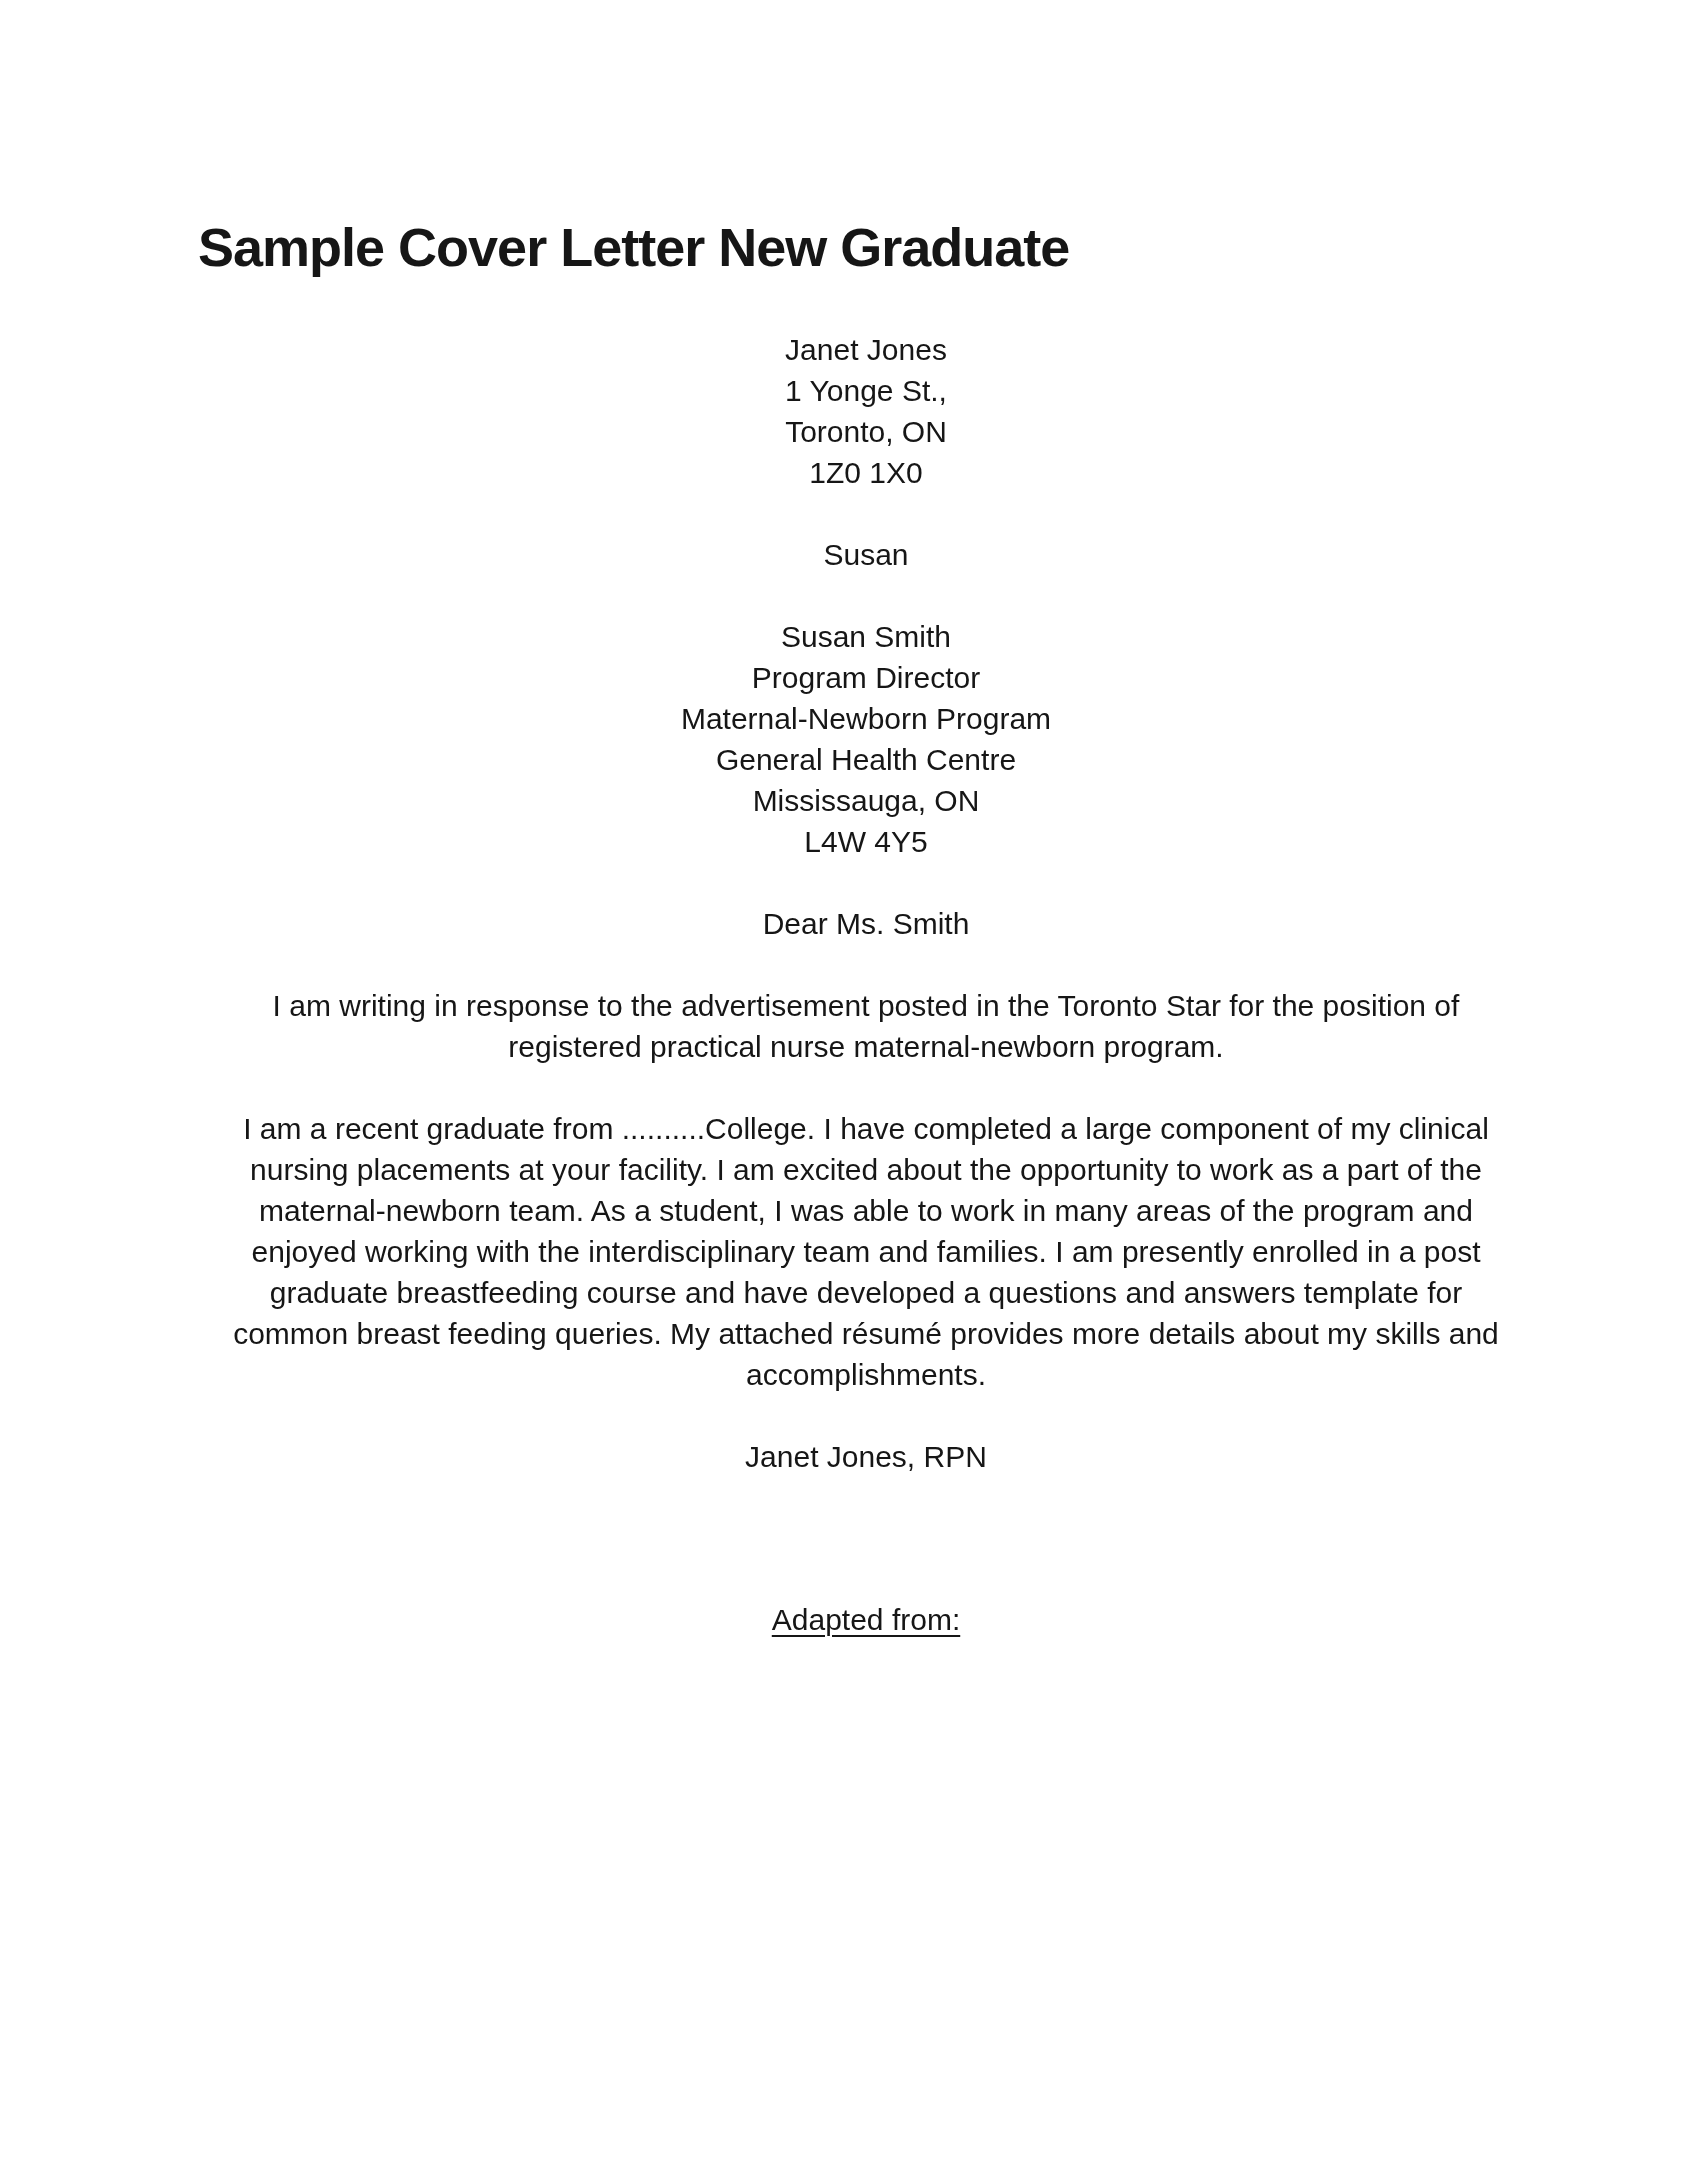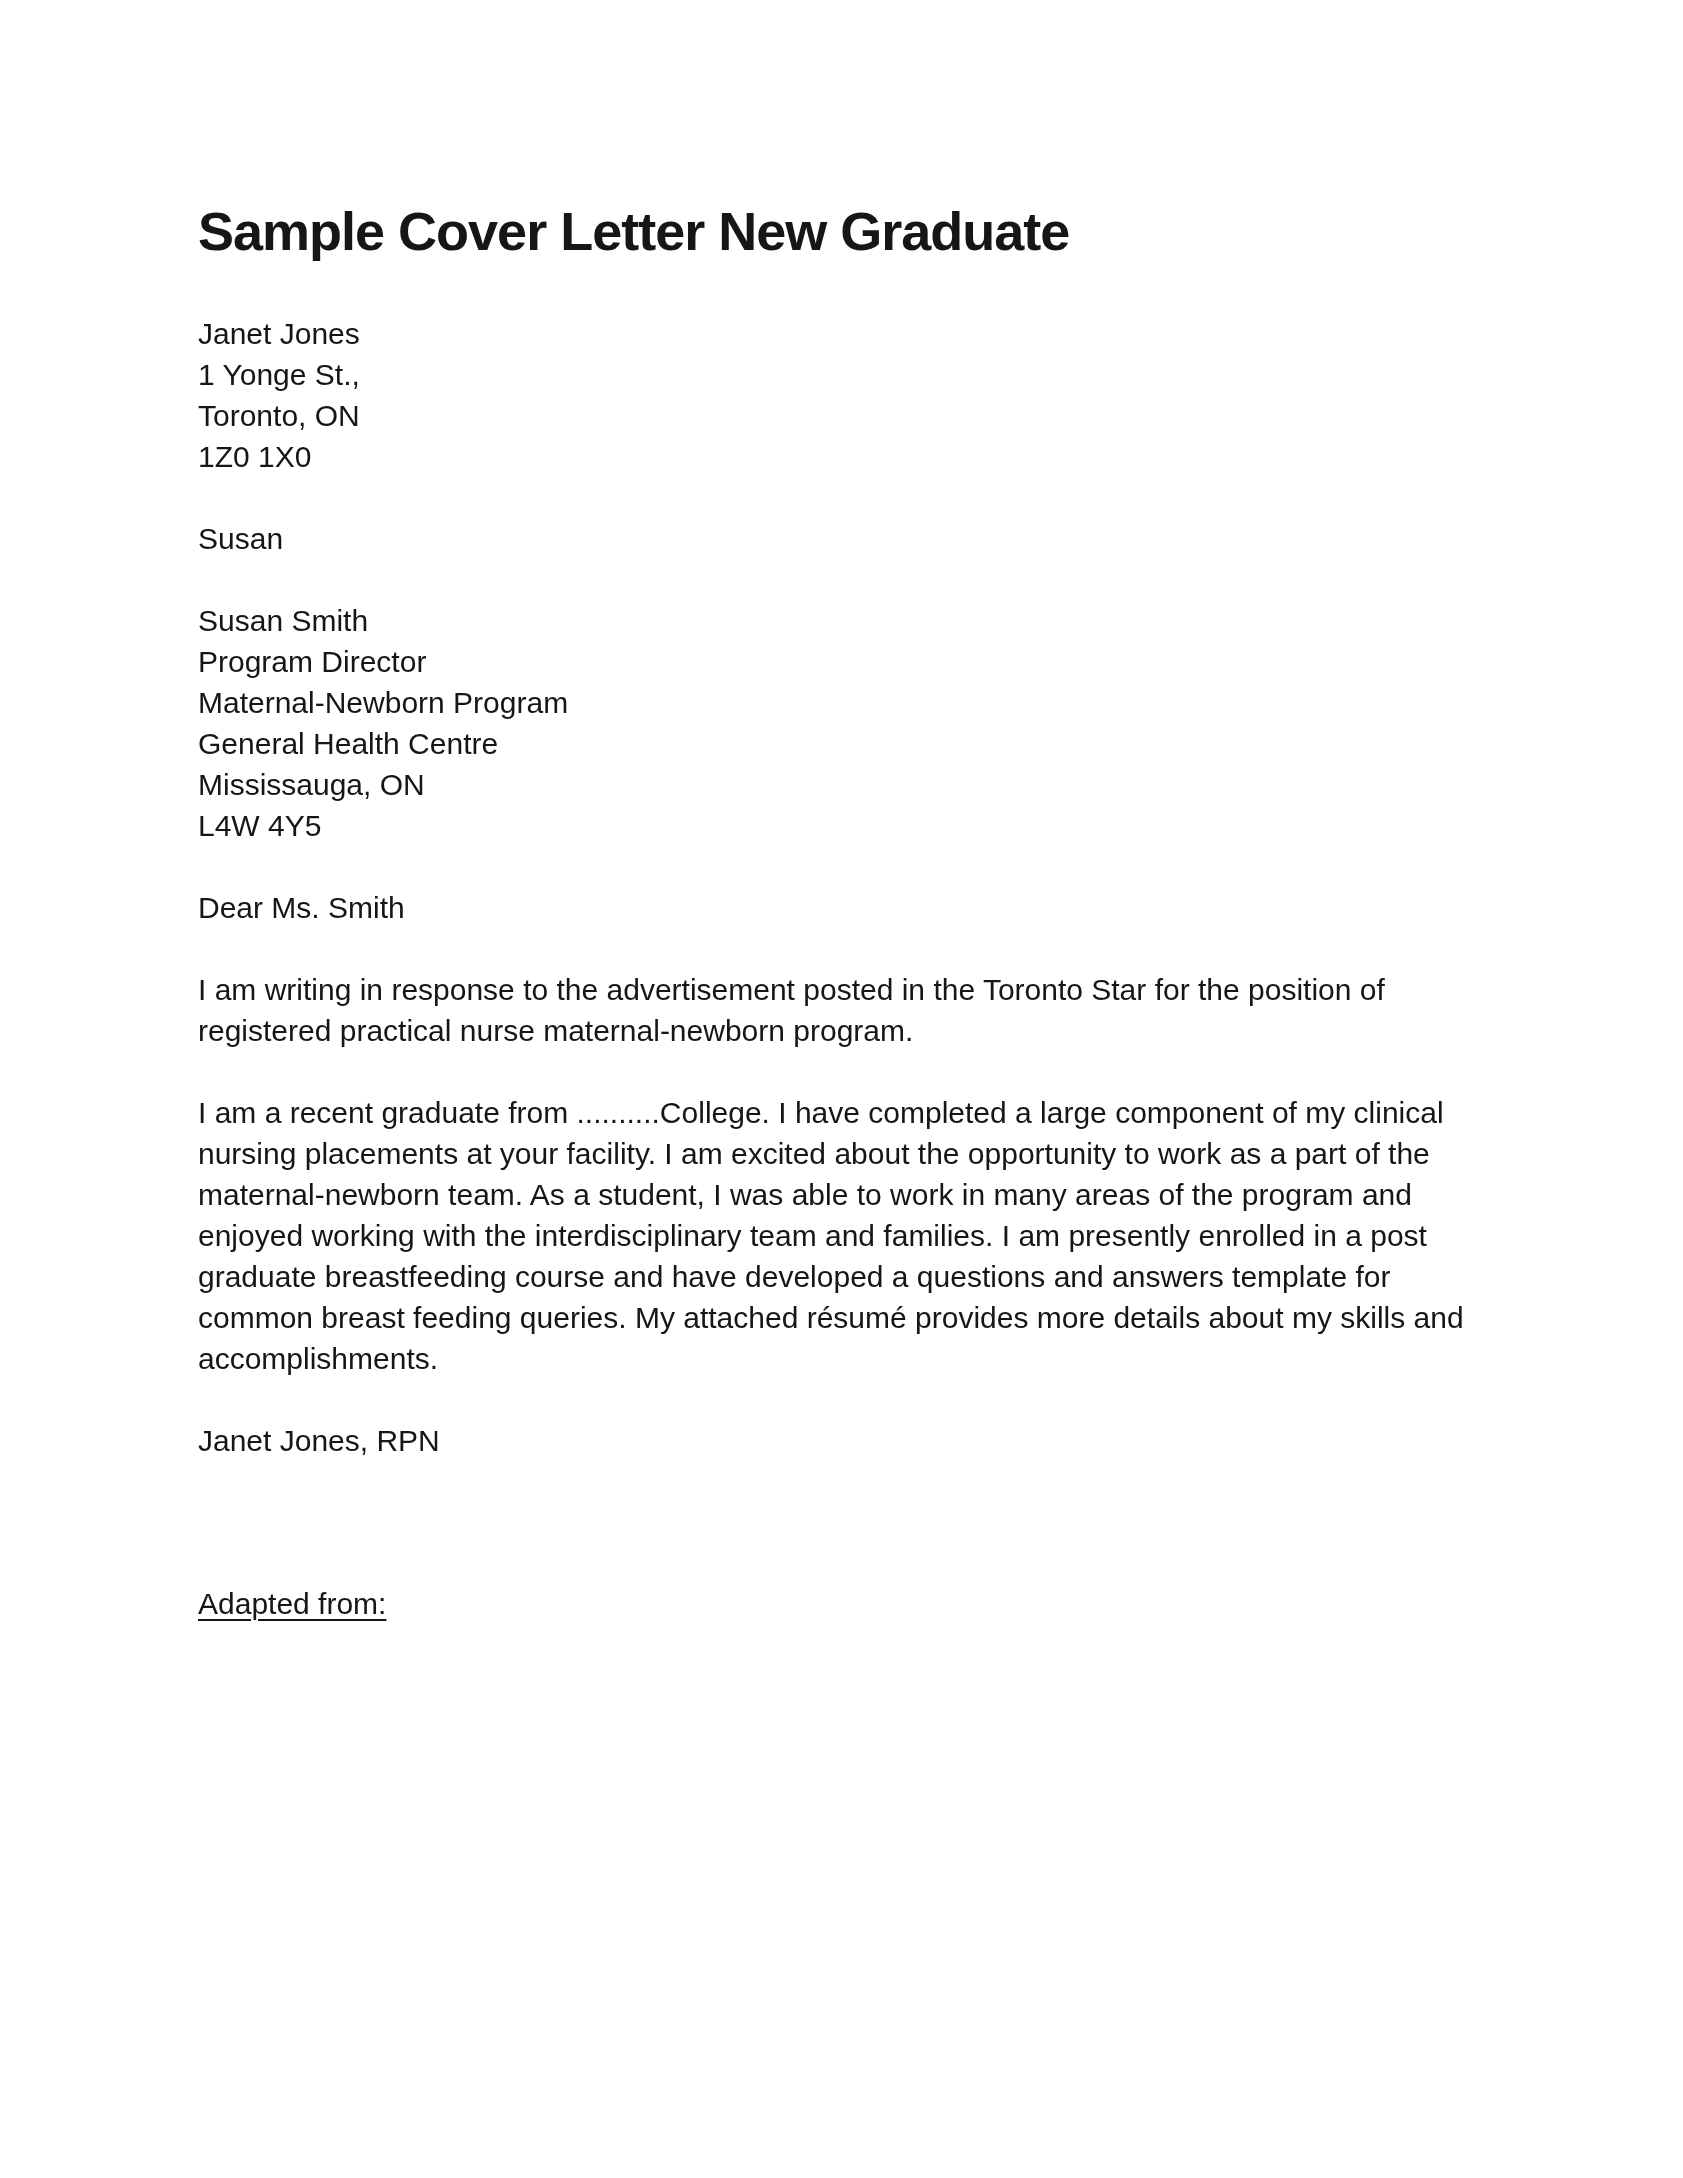--- a/index.html
+++ b/index.html
@@ -18,26 +18,27 @@
     font-size: 30px;
     line-height: 41px;
     color: #161616;
     overflow: hidden;
   }
   .doc-title {
     font-size: 54px;
     line-height: 67px;
     font-weight: 700;
     letter-spacing: -1px;
-    margin: 0 0 48px 0;
+    margin: 16px 0 48px 0;
     white-space: nowrap;
   }
   .block {
     margin: 0 0 41px 0;
     white-space: pre-line;
+    text-align: center;
   }
   .adapted {
     margin-top: 81px;
   }
   .u {
     text-decoration: underline;
     text-underline-offset: 5px;
     text-decoration-thickness: 2px;
   }
   .it {

